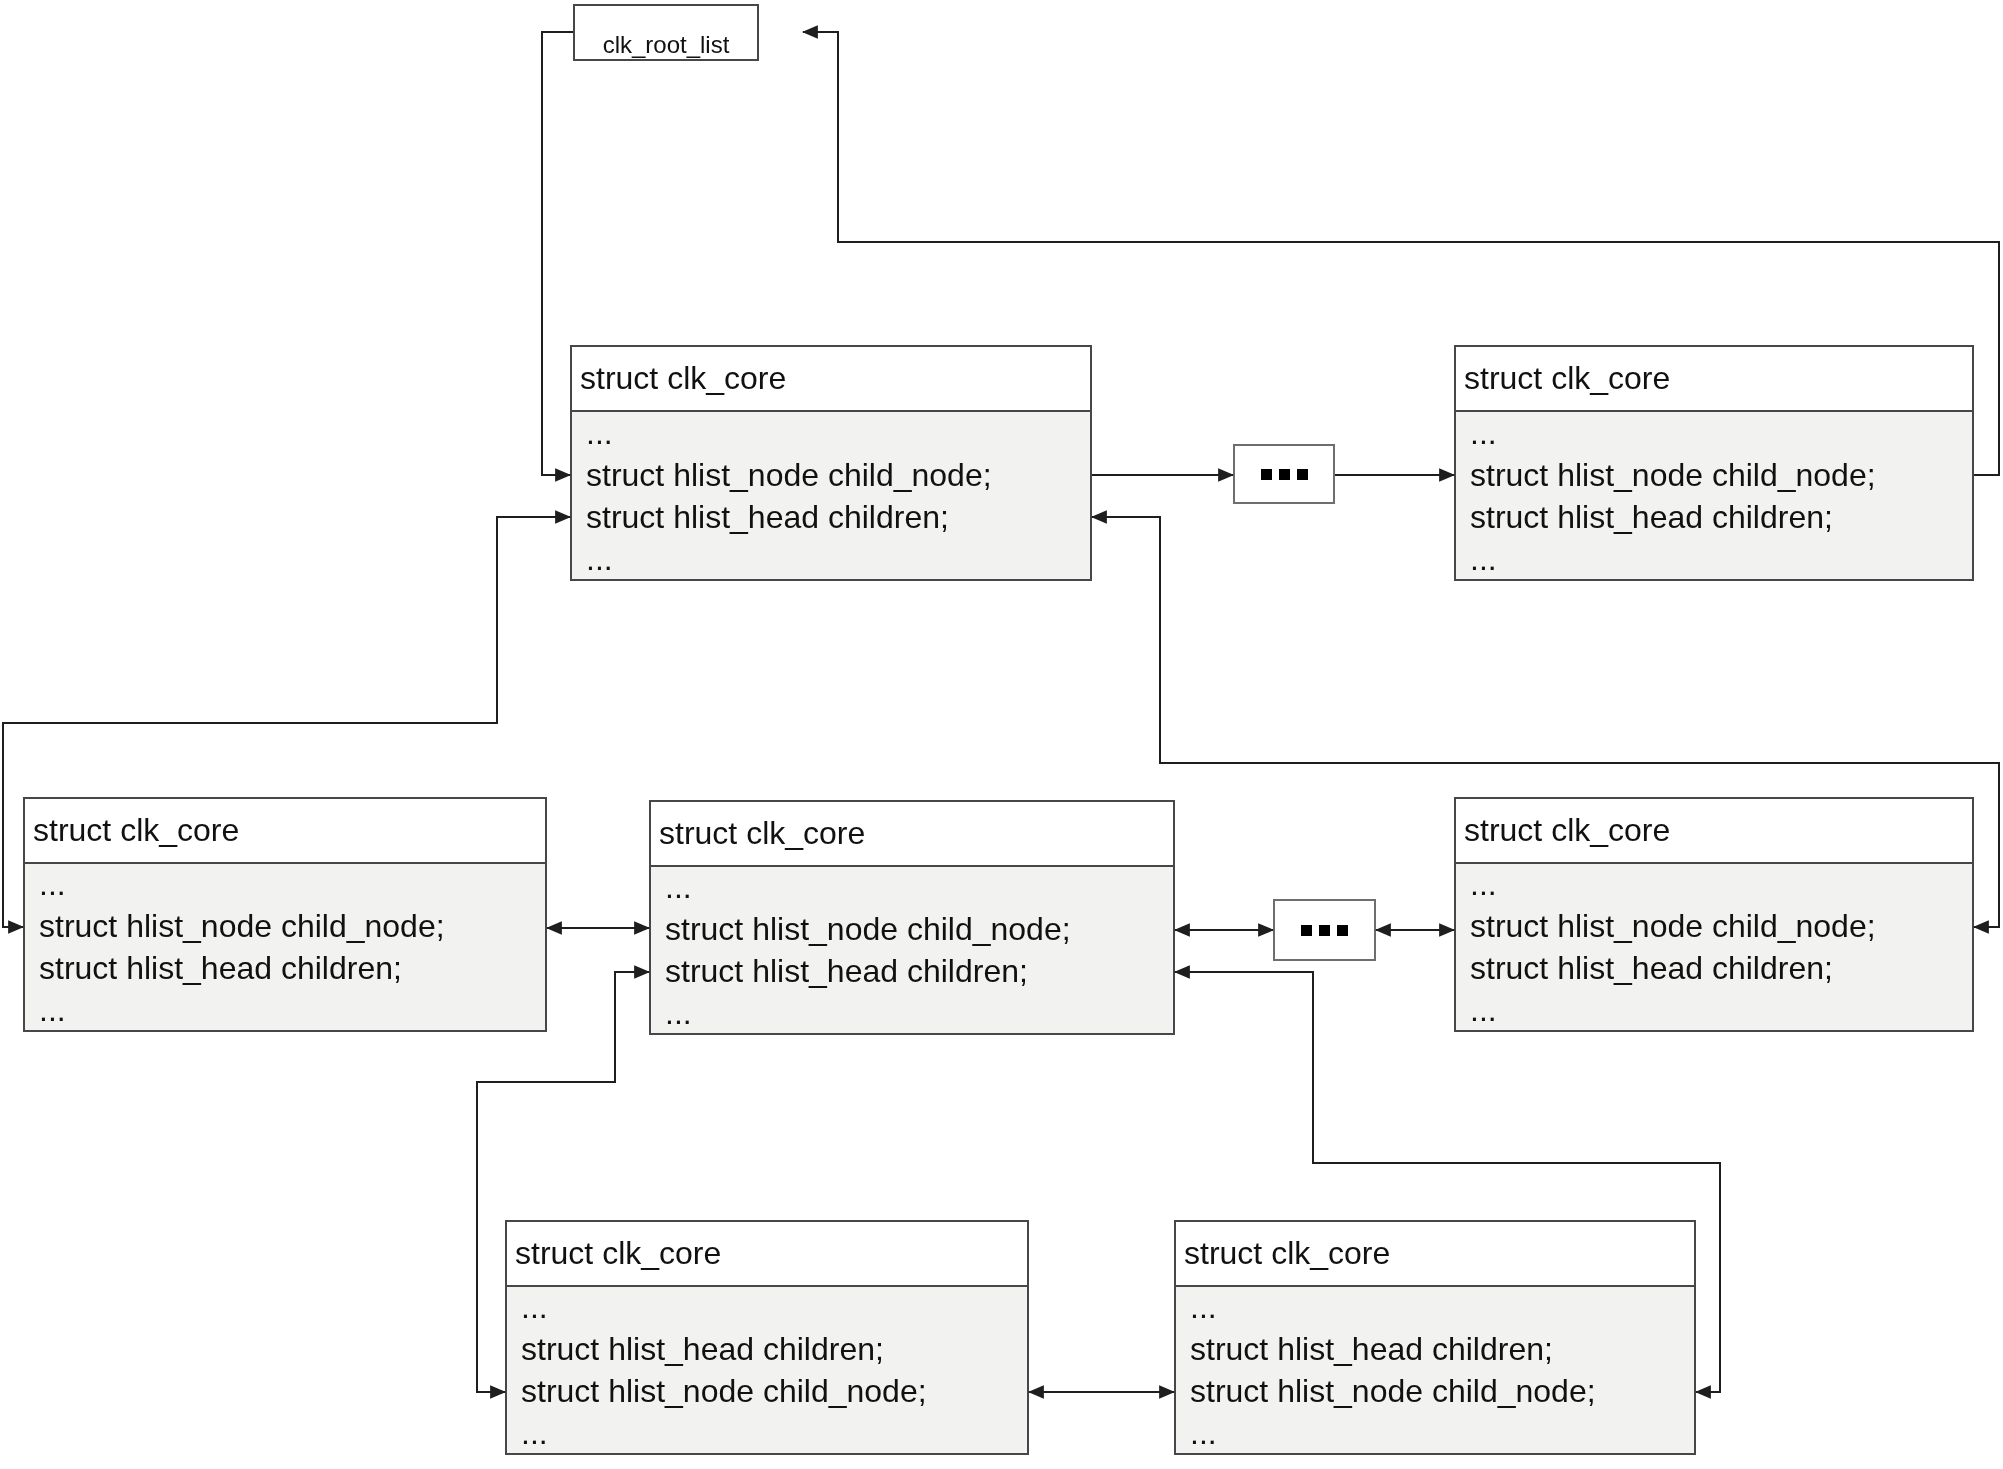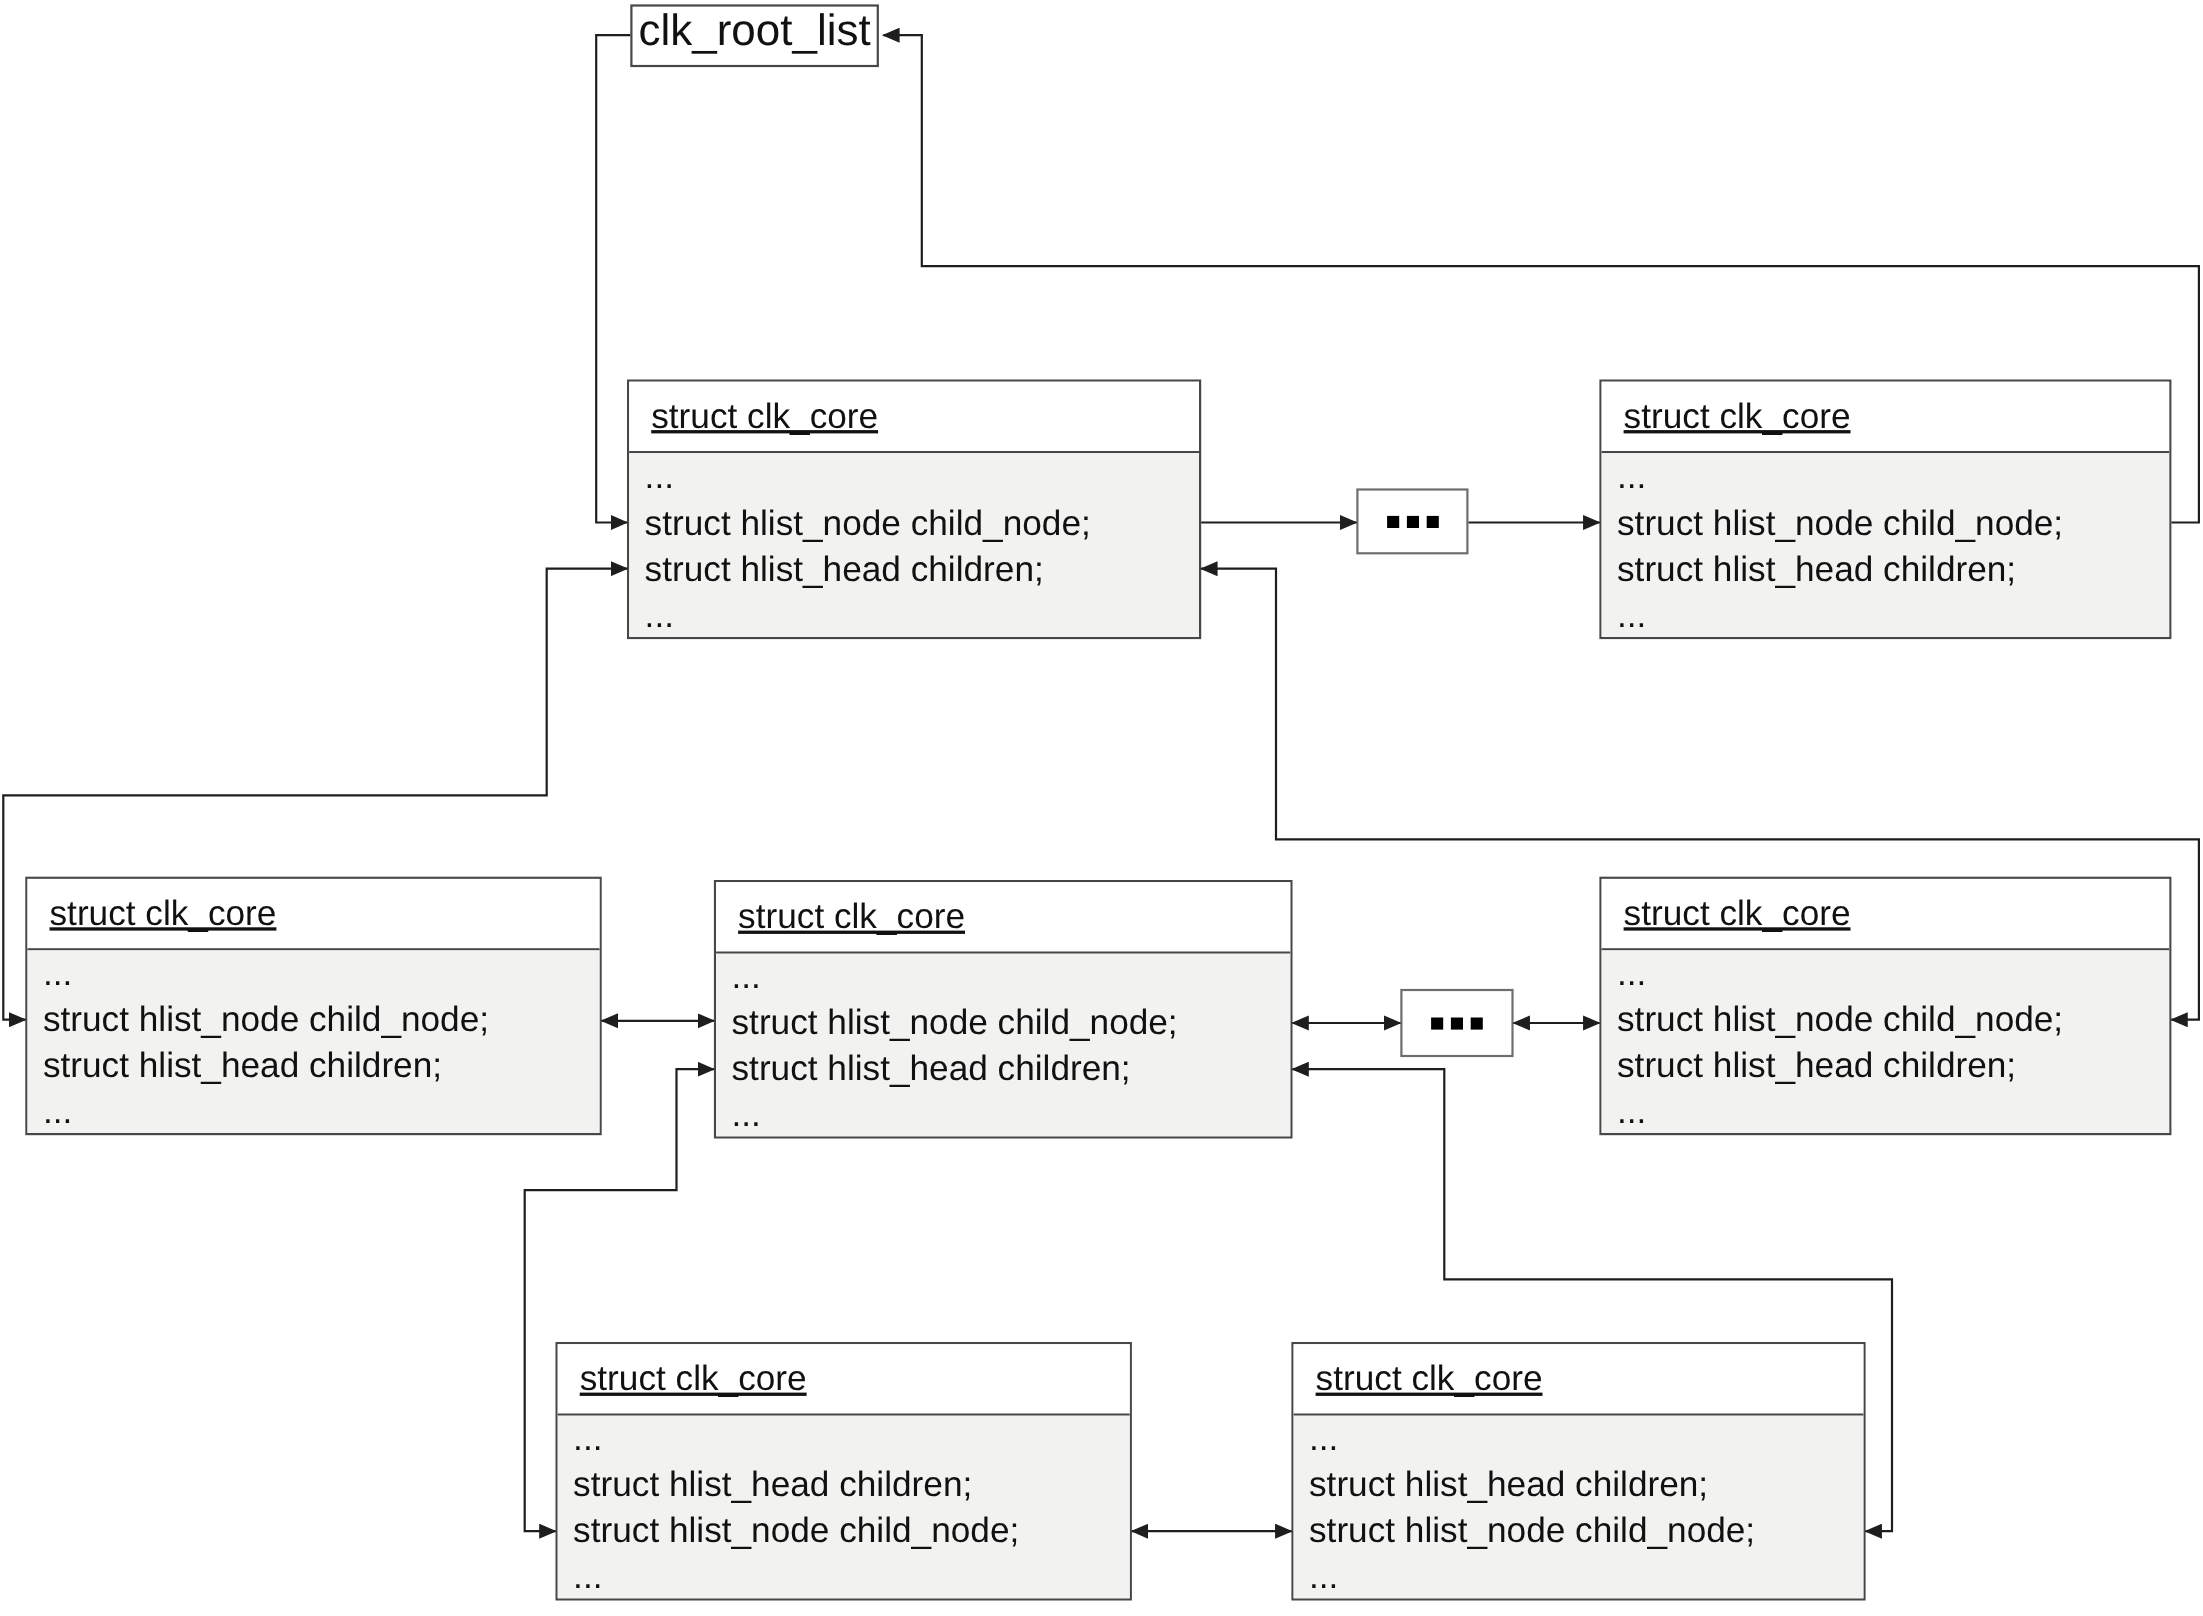--- a/index.html
+++ b/index.html
@@ -20,32 +20,32 @@
   }
   .canvas{position:relative;width:2003px;height:1469px;}
   #connector-layer{
     position:absolute;left:0;top:0;width:2003px;height:1469px;
     z-index:5;pointer-events:none;
   }
   #connector-layer polyline{fill:none;stroke:var(--connector);stroke-width:2px;}
   #connector-layer marker path{fill:var(--connector);}
   .box{position:absolute;box-sizing:border-box;background:var(--header-fill);border:2px solid var(--box-border);}
   .root-box{
-    left:573px;top:4px;width:226px;height:57px;
-    display:flex;align-items:flex-start;justify-content:center;
-    font-size:40px;
+    left:573px;top:4px;width:186px;height:57px;
+    display:flex;align-items:flex-end;justify-content:center;
+    font-size:24px;
   }
   .struct-box{z-index:2;}
   .struct-header{
     box-sizing:border-box;height:65px;
     display:flex;align-items:center;
-    padding-left:20px;
+    padding-left:8px;
     background:var(--header-fill);
     border-bottom:2px solid var(--box-border);
-    font-size:32px;white-space:nowrap;text-decoration:underline;
+    font-size:32px;white-space:nowrap;
   }
   .struct-body{
     box-sizing:border-box;
     background:var(--body-fill);
     padding-left:14px;
     height:calc(100% - 65px);
     display:flex;flex-direction:column;justify-content:center;
   }
   .field-line{
     display:block;height:42px;line-height:42px;

